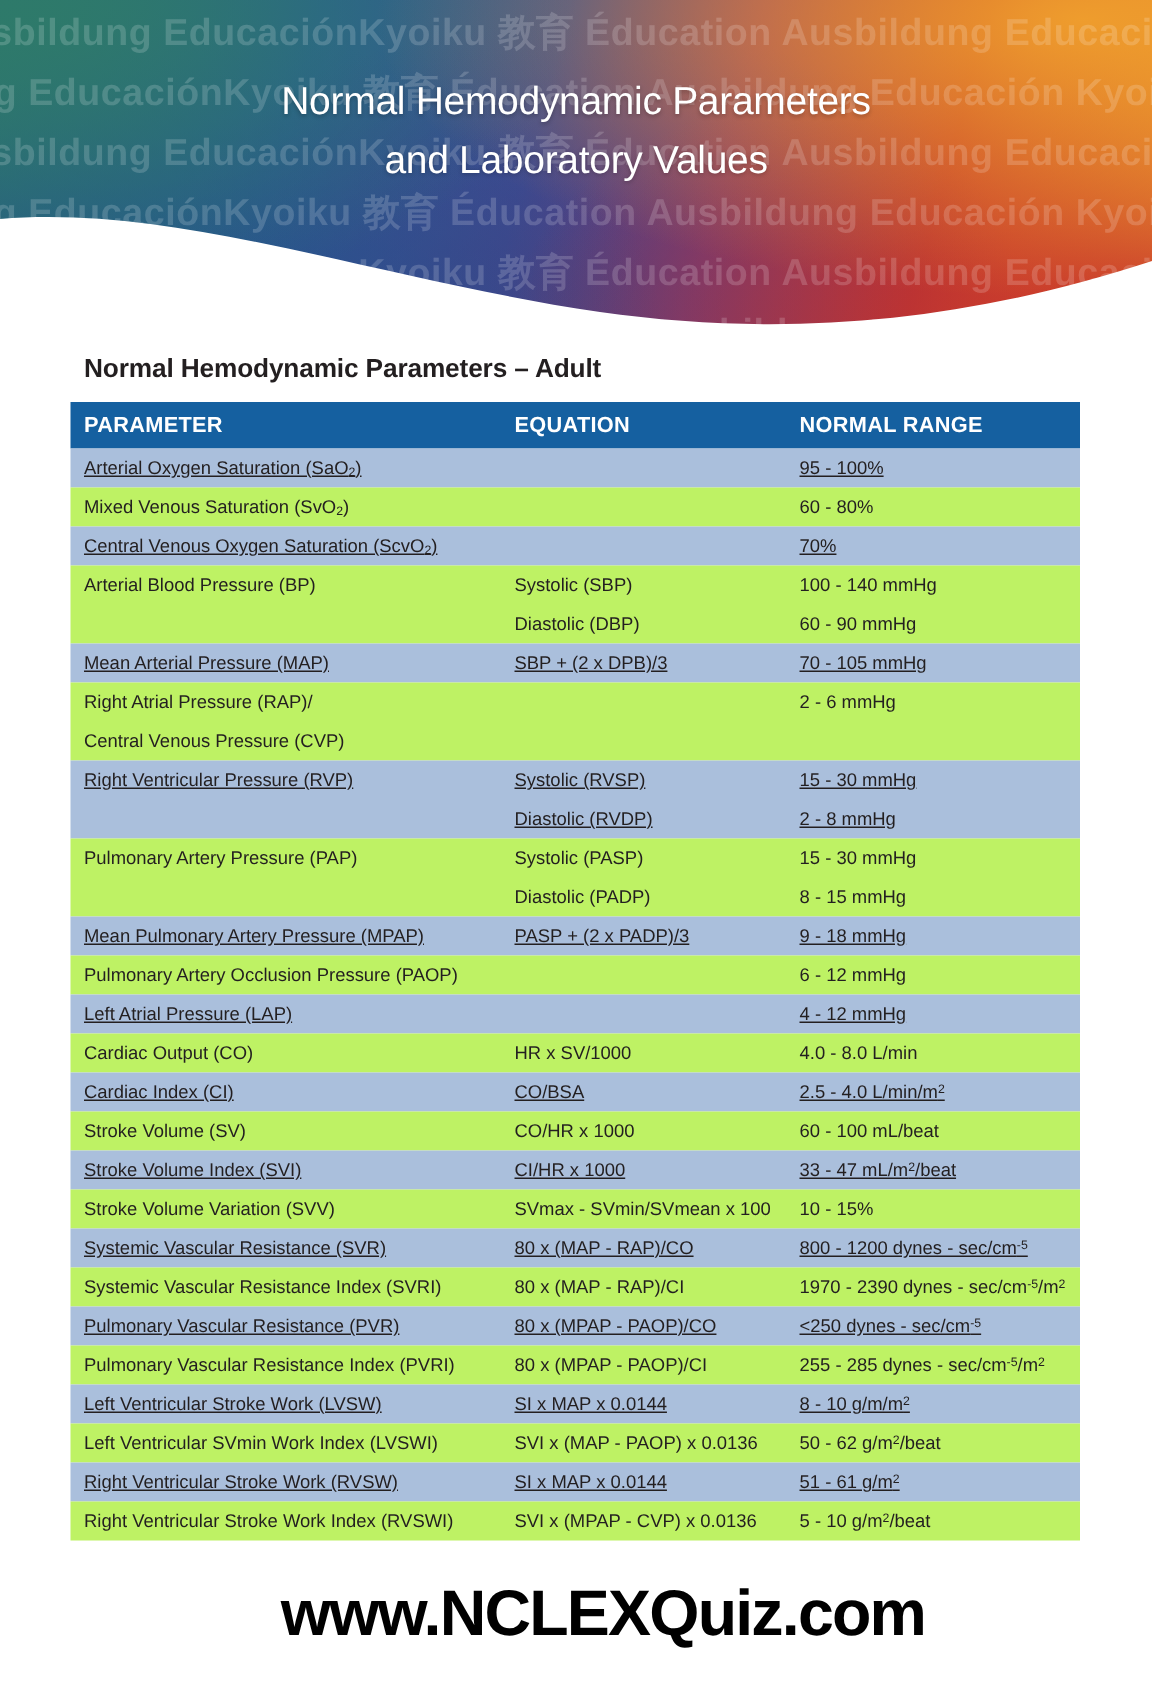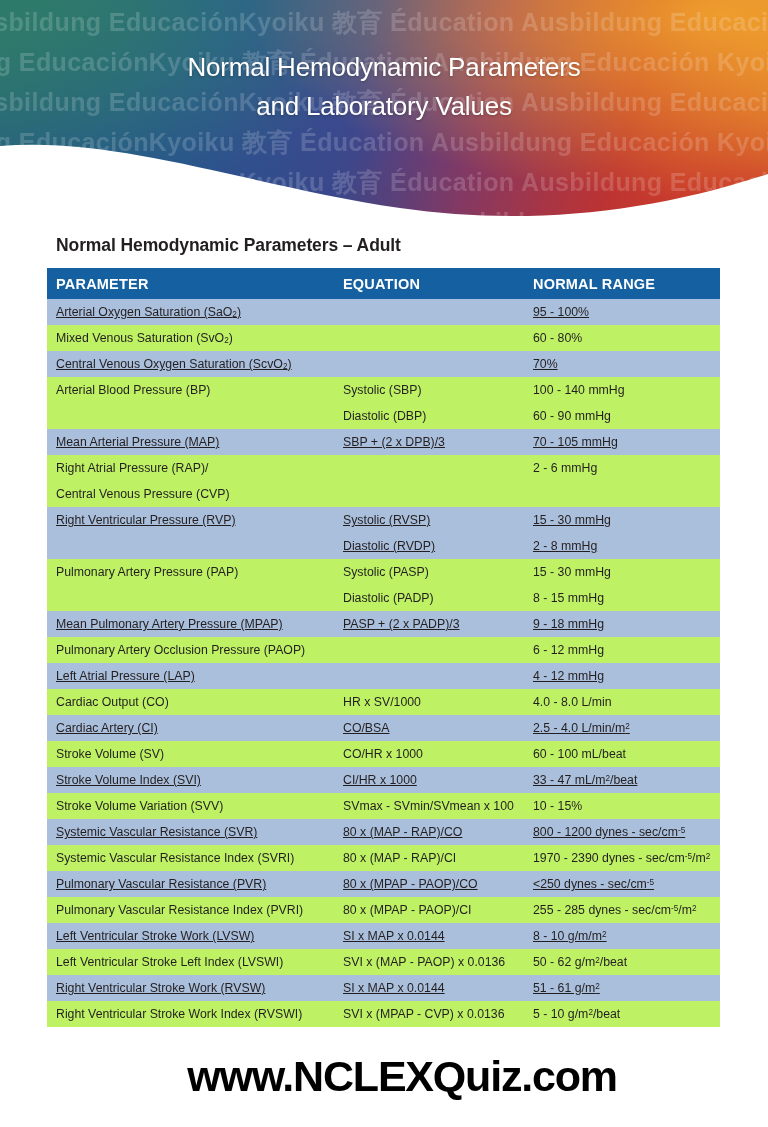--- a/index.html
+++ b/index.html
@@ -320,21 +320,21 @@
           </div>
           <div class="c-eq cell-lines">
             <div>HR x SV/1000</div>
           </div>
           <div class="c-range cell-lines">
             <div>4.0 - 8.0 L/min</div>
           </div>
         </div>
         <div class="row band-dark">
           <div class="c-param cell-lines">
-            <div>Cardiac Artery (CI)</div>
+            <div>Cardiac Index (CI)</div>
           </div>
           <div class="c-eq cell-lines">
             <div>CO/BSA</div>
           </div>
           <div class="c-range cell-lines">
             <div>2.5 - 4.0 L/min/m<sup>2</sup></div>
           </div>
         </div>
         <div class="row band-light">
           <div class="c-param cell-lines">
@@ -419,21 +419,21 @@
           </div>
           <div class="c-eq cell-lines">
             <div>SI x MAP x 0.0144</div>
           </div>
           <div class="c-range cell-lines">
             <div>8 - 10 g/m/m<sup>2</sup></div>
           </div>
         </div>
         <div class="row band-light">
           <div class="c-param cell-lines">
-            <div>Left Ventricular Stroke Left Index (LVSWI)</div>
+            <div>Left Ventricular SVmin Work Index (LVSWI)</div>
           </div>
           <div class="c-eq cell-lines">
             <div>SVI x (MAP - PAOP) x 0.0136</div>
           </div>
           <div class="c-range cell-lines">
             <div>50 - 62 g/m<sup>2</sup>/beat</div>
           </div>
         </div>
         <div class="row band-dark">
           <div class="c-param cell-lines">

